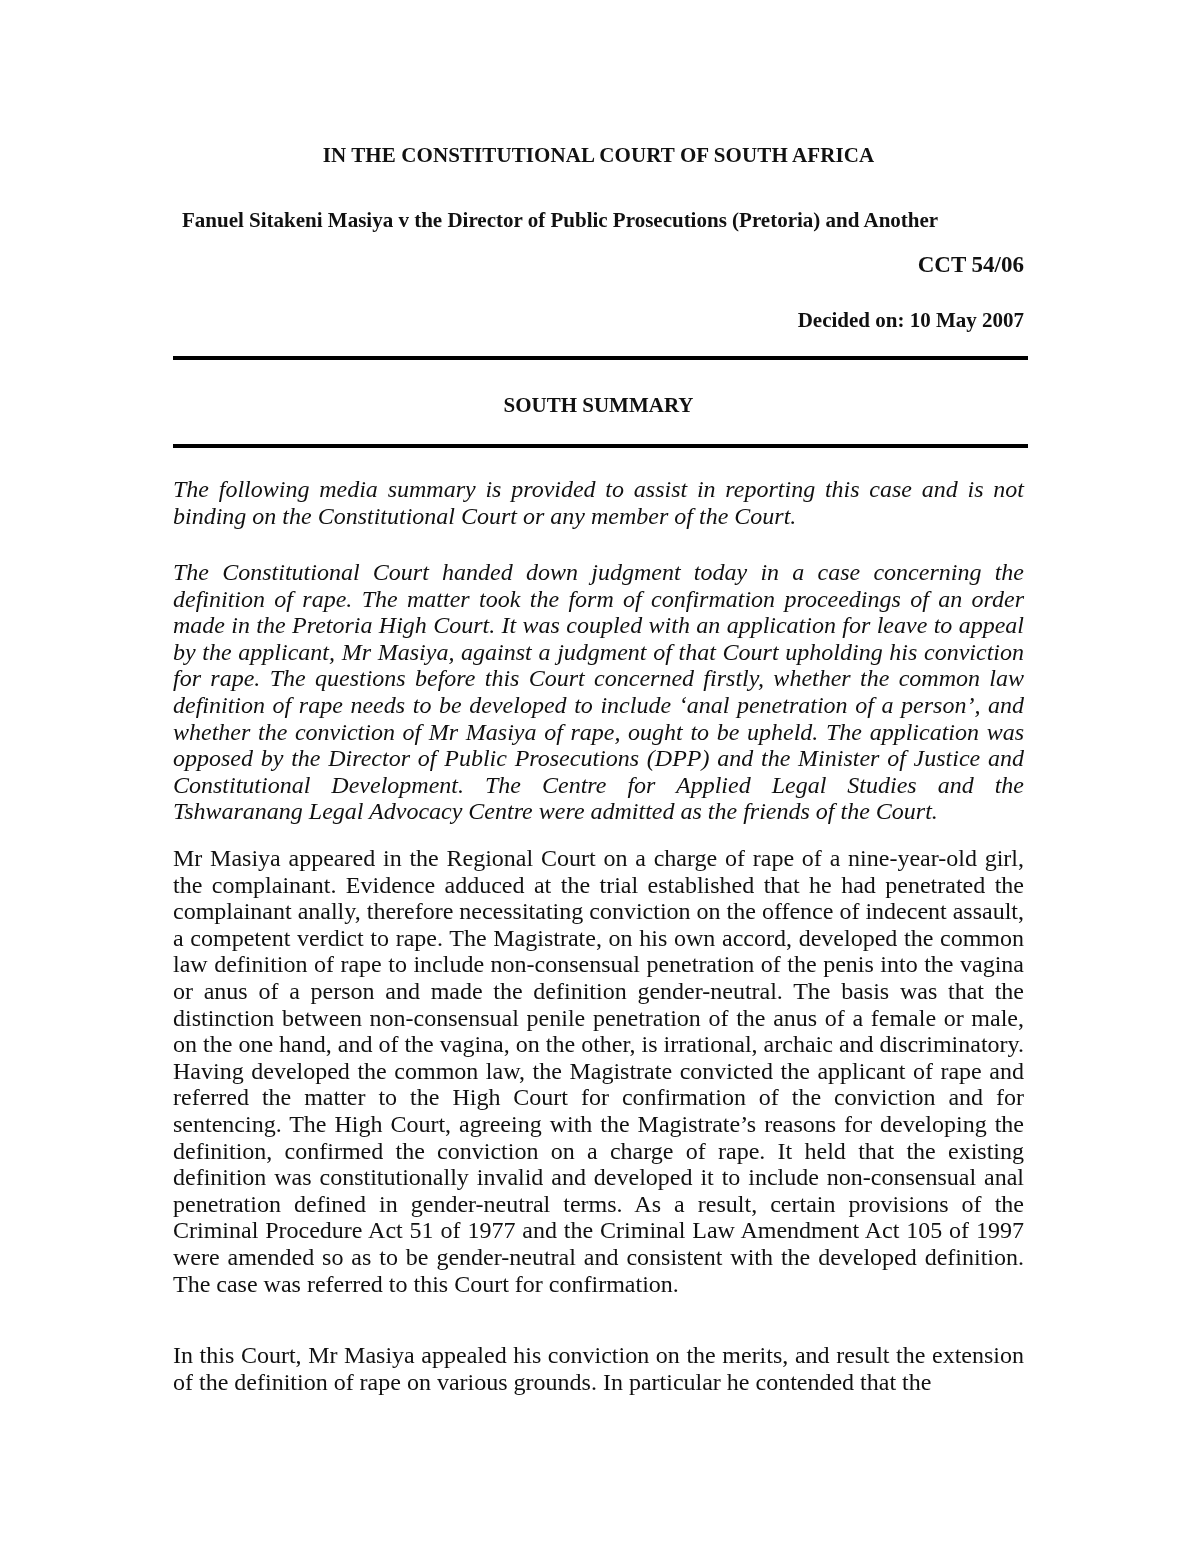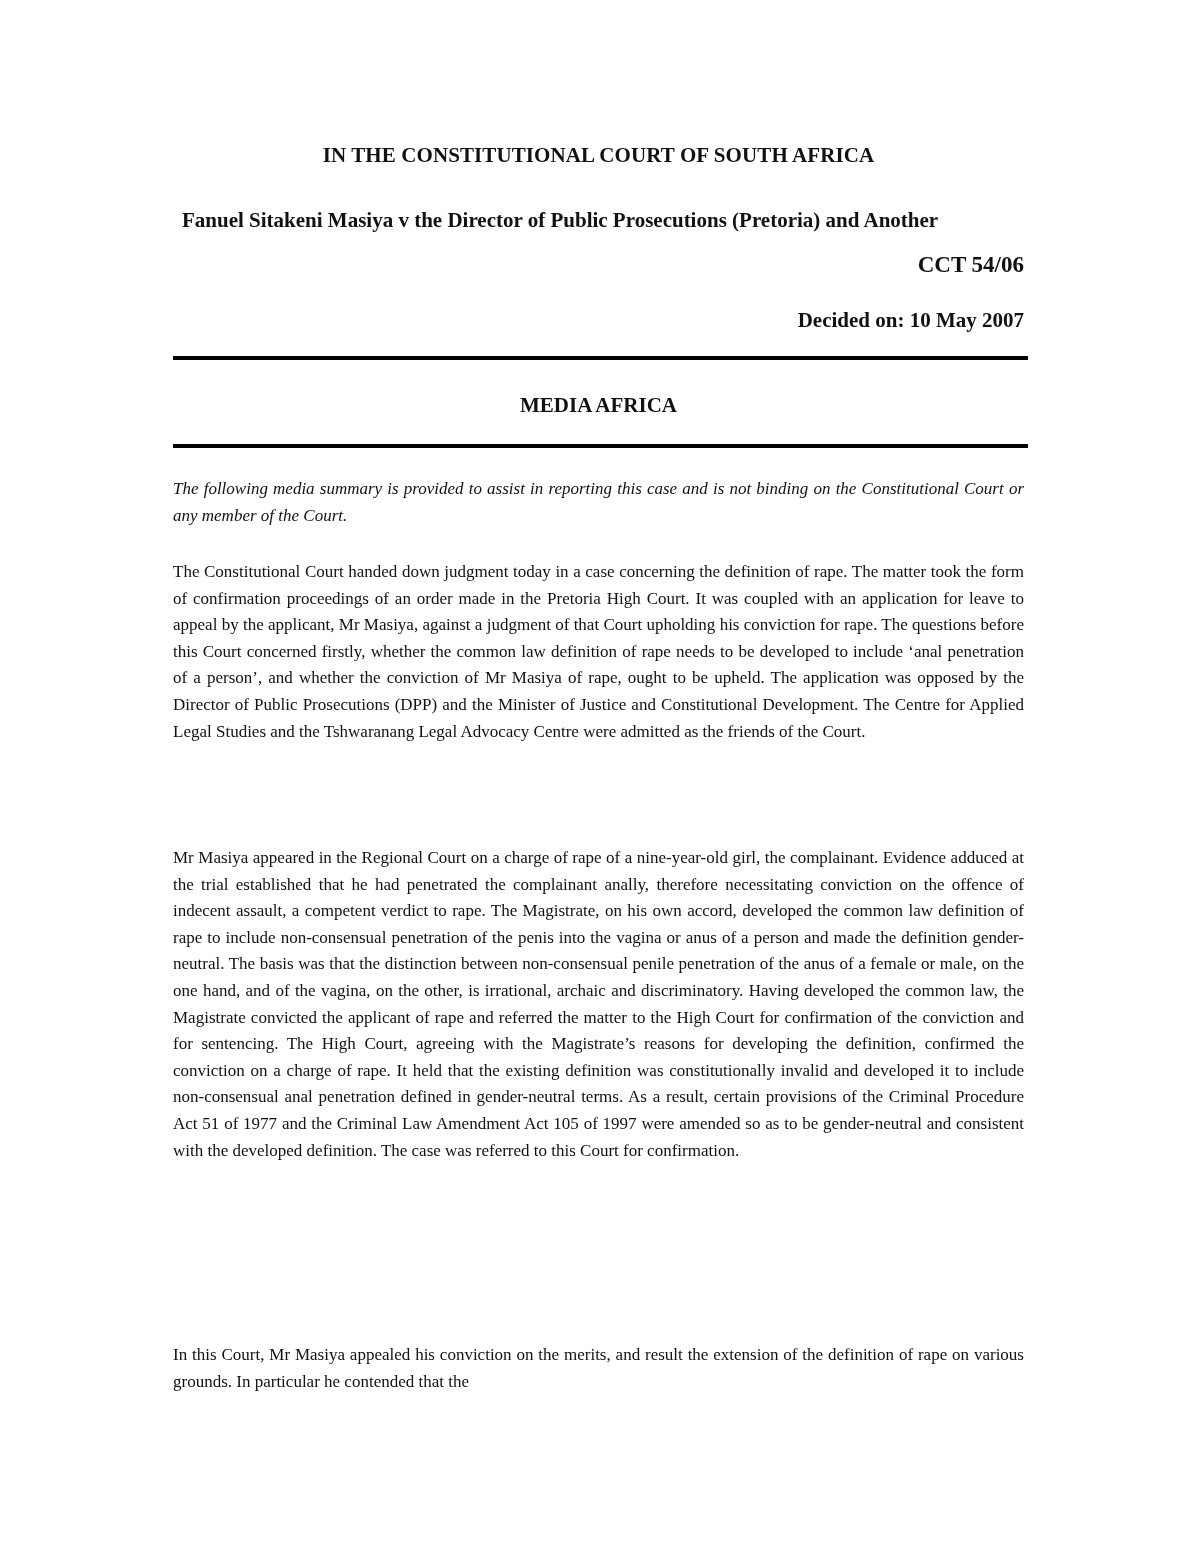--- a/index.html
+++ b/index.html
@@ -27,39 +27,39 @@
   }
   .rule { position: absolute; left: 0; width: 855px; height: 4px; background: #000; }
   .rule.top { top: 356px; }
   .rule.bottom { top: 444px; }
   .media-heading {
     position: absolute; top: 393px; left: 0; width: 851px; text-align: center;
     font-size: 21px; margin: 0;
   }
   .para {
     position: absolute; left: 0; width: 851px; text-align: justify; text-align-last: left;
-    font-size: 17px; line-height: 26.6px; margin: 0;
+    font-size: 24px; line-height: 26.6px; margin: 0;
   }
   .para.italic { font-style: italic; top: 476px; }
-  .para.p1 { top: 559px; }
+  .para.p1 { top: 559px; font-style: italic; }
   .para.p2 { top: 832px; margin-top: 13px; }
   .para.p3 { top: 1342px; }
 </style>
 </head>
 <body>
 
 <div class="page">
   <div class="content">
     <h1 class="court-title">IN THE CONSTITUTIONAL COURT OF SOUTH AFRICA</h1>
     <p class="case-name">Fanuel Sitakeni Masiya v the Director of Public Prosecutions (Pretoria) and Another</p>
     <p class="case-number">CCT 54/06</p>
     <p class="decided">Decided on: 10 May 2007</p>
 
     <div class="rule top"></div>
-    <h2 class="media-heading">MEDIA AFRICA</h2>
+    <h2 class="media-heading">SOUTH SUMMARY</h2>
     <div class="rule bottom"></div>
 
     <p class="para italic">The following media summary is provided to assist in reporting this case and is not binding on the Constitutional Court or any member of the Court.</p>
     <p class="para p1">The Constitutional Court handed down judgment today in a case concerning the definition of rape. The matter took the form of confirmation proceedings of an order made in the Pretoria High Court. It was coupled with an application for leave to appeal by the applicant, Mr Masiya, against a judgment of that Court upholding his conviction for rape.  The questions before this Court concerned firstly, whether the common law definition of rape needs to be developed to include ‘anal penetration of a person’, and whether the conviction of Mr Masiya of rape, ought to be upheld.  The application was opposed by the Director of Public Prosecutions (DPP) and the Minister of Justice and Constitutional Development.  The Centre for Applied Legal Studies and the Tshwaranang Legal Advocacy Centre were admitted as the friends of the Court.</p>
     <p class="para p2">Mr Masiya appeared in the Regional Court on a charge of rape of a nine-year-old girl, the complainant.  Evidence adduced at the trial established that he had penetrated the complainant anally, therefore necessitating conviction on the offence of indecent assault, a competent verdict to rape.  The Magistrate, on his own accord, developed the common law definition of rape to include non-consensual penetration of the penis into the vagina or anus of a person and made the definition gender-neutral.  The basis was that the distinction between non-consensual penile penetration of the anus of a female or male, on the one hand, and of the vagina, on the other, is irrational, archaic and discriminatory.  Having developed the common law, the Magistrate convicted the applicant of rape and referred the matter to the High Court for confirmation of the conviction and for sentencing.  The High Court, agreeing with the Magistrate’s reasons for developing the definition, confirmed the conviction on a charge of rape.  It held that the existing definition was constitutionally invalid and developed it to include non-consensual anal penetration defined in gender-neutral terms.  As a result, certain provisions of the Criminal Procedure Act 51 of 1977 and the Criminal Law Amendment Act 105 of 1997 were amended so as to be gender-neutral and consistent with the developed definition.  The case was referred to this Court for confirmation.</p>
     <p class="para p3">In this Court, Mr Masiya appealed his conviction on the merits, and result the extension of the definition of rape on various grounds. In particular he contended that the</p>
   </div>
 </div>
 
 </body></html>

